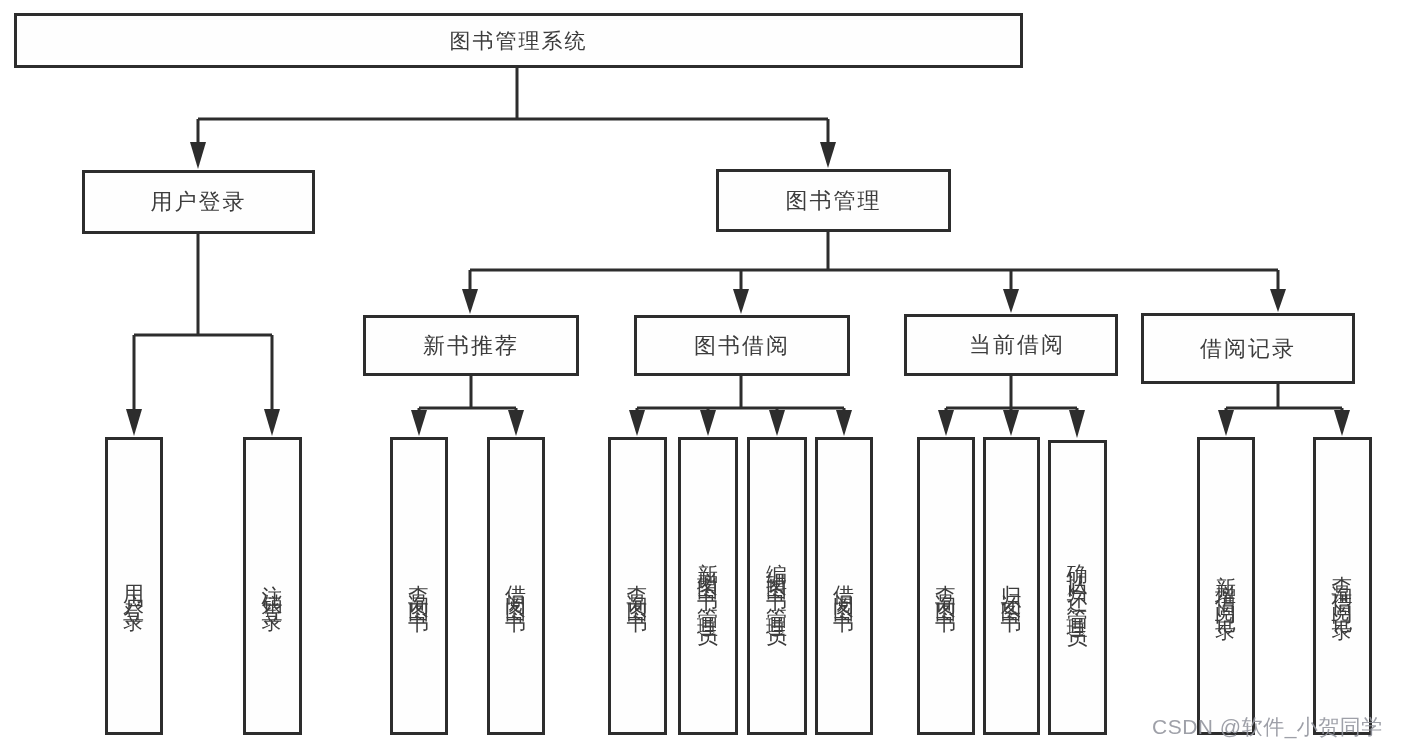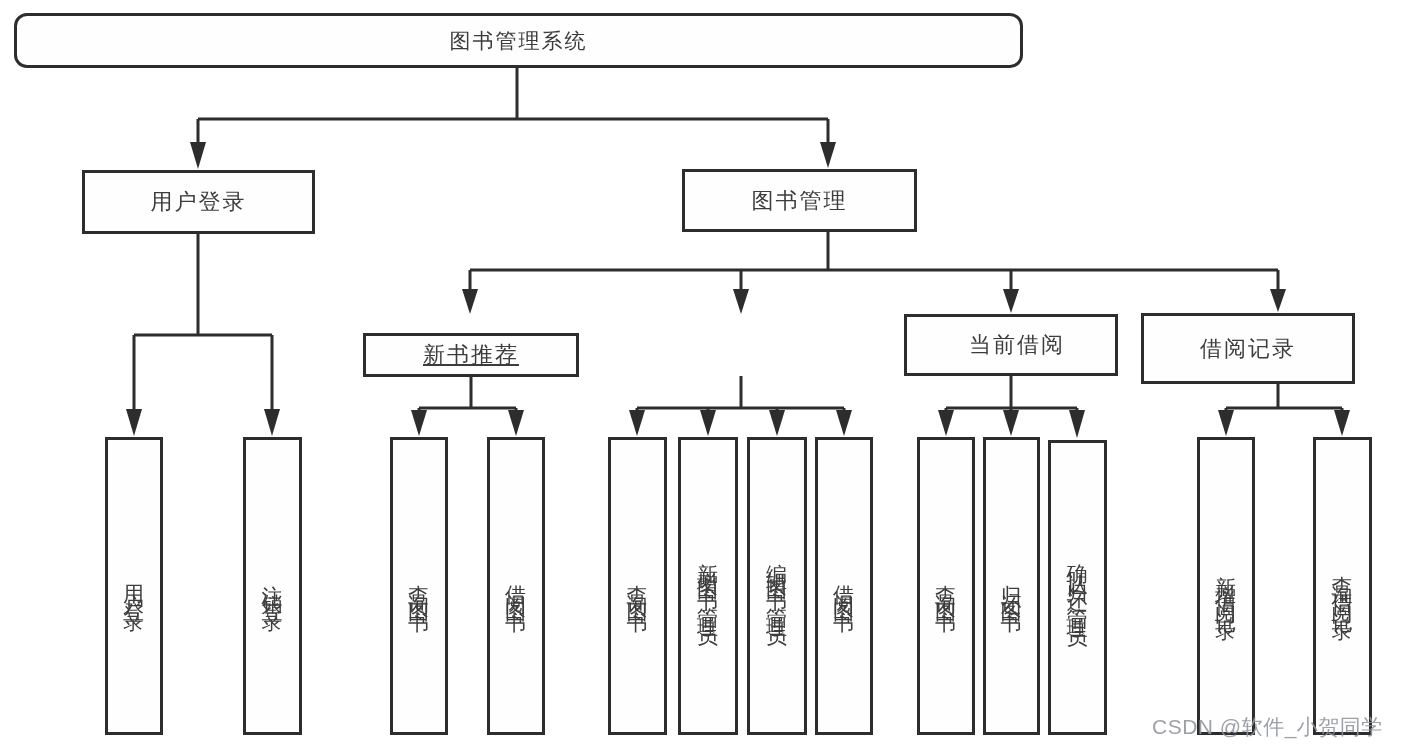--- a/index.html
+++ b/index.html
@@ -89,26 +89,27 @@
 
       <polygon points="938,410 954,410 946,436"></polygon>
       <polygon points="1003,410 1019,410 1011,436"></polygon>
       <polygon points="1069,410 1085,410 1077,438"></polygon>
 
       <polygon points="1218,410 1234,410 1226,436"></polygon>
       <polygon points="1334,410 1350,410 1342,436"></polygon>
     </g>
   </svg>
 
-  <div class="node h-node root-node" style="left:14px; top:13px; width:1009px; height:55px;border-radius:13px;">图书管理系统</div>
+  <div class="node h-node root-node" style="left:14px; top:13px; width:1009px; height:55px;">图书管理系统</div>
 
   <div class="node h-node" style="left:82px; top:170px; width:233px; height:64px;">用户登录</div>
-  <div class="node h-node" style="left:682px; top:169px; width:235px; height:63px;">图书管理</div>
+  <div class="node h-node" style="left:716px; top:169px; width:235px; height:63px;">图书管理</div>
 
-  <div class="node h-node" style="left:363px; top:333px; width:216px; height:44px;text-decoration:underline;">新书推荐</div>
+  <div class="node h-node" style="left:363px; top:315px; width:216px; height:61px;">新书推荐</div>
+  <div class="node h-node" style="left:634px; top:315px; width:216px; height:61px;">图书借阅</div>
   <div class="node h-node" style="left:904px; top:314px; width:214px; height:62px;padding-left:12px;">当前借阅</div>
   <div class="node h-node" style="left:1141px; top:313px; width:214px; height:71px;">借阅记录</div>
 
   <div class="node v-node" style="left:105px; top:437px; width:58px; height:298px;">
     <span class="v-text">用户登录</span>
   </div>
   <div class="node v-node" style="left:243px; top:437px; width:59px; height:298px;">
     <span class="v-text">注销登录</span>
   </div>
 

